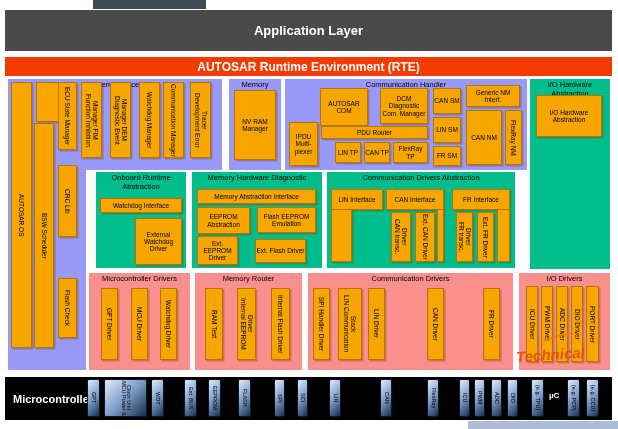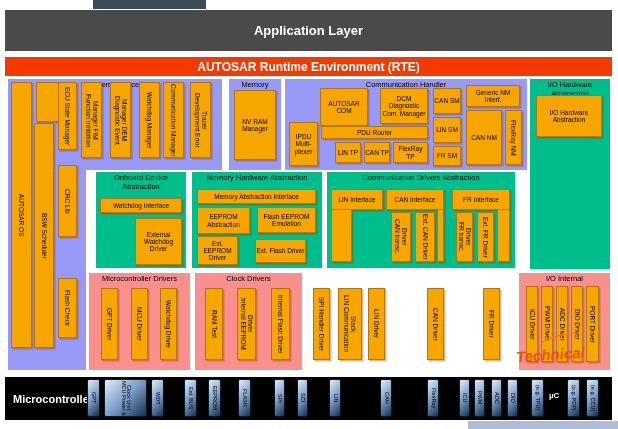--- a/index.html
+++ b/index.html
@@ -54,36 +54,39 @@
   <div class="region blue" style="left:229px;top:79px;width:52px;height:91px;">
     <div class="rtitle">Memory Services</div>
   </div>
   <div class="region blue" style="left:285px;top:79px;width:242px;height:91px;">
     <div class="rtitle">Communication Handler</div>
   </div>
   <div class="region green" style="left:530px;top:79px;width:80px;height:190px;">
     <div class="rtitle">I/O Hardware Abstraction</div>
   </div>
   <div class="region green" style="left:96px;top:172px;width:90px;height:96px;">
-    <div class="rtitle">Onboard Device Abstraction</div>
+    <div class="rtitle">Onboard Runtime Abstraction</div>
   </div>
   <div class="region green" style="left:192px;top:172px;width:130px;height:96px;">
-    <div class="rtitle">Memory Hardware Abstraction</div>
+    <div class="rtitle">Memory Hardware Diagnostic</div>
   </div>
   <div class="region green" style="left:327px;top:172px;width:188px;height:96px;">
     <div class="rtitle">Communication Drivers Abstraction</div>
   </div>
   <div class="region pink" style="left:89px;top:273px;width:101px;height:97px;">
     <div class="rtitle">Microcontroller Drivers</div>
   </div>
   <div class="region pink" style="left:195px;top:273px;width:107px;height:97px;">
-    <div class="rtitle">Clock Drivers</div>
+    <div class="rtitle">Memory Router</div>
+  </div>
+  <div class="region pink" style="left:308px;top:273px;width:205px;height:97px;">
+    <div class="rtitle">Communication Drivers</div>
   </div>
   <div class="region pink" style="left:519px;top:273px;width:91px;height:97px;">
-    <div class="rtitle">I/O Internal</div>
+    <div class="rtitle">I/O Drivers</div>
   </div>
 
   <div class="box v" style="left:11px;top:82px;width:21px;height:266px;">AUTOSAR OS</div>
   <div class="box" style="left:36px;top:82px;width:23px;height:40px;"></div>
   <div class="box v" style="left:58px;top:82px;width:19px;height:68px;">ECU State Manager</div>
   <div class="box v" style="left:34px;top:123px;width:20px;height:225px;">BSW Scheduler</div>
   <div class="box v" style="left:58px;top:165px;width:19px;height:72px;">CRC Lib</div>
   <div class="box v" style="left:58px;top:278px;width:19px;height:60px;">Flash Check</div>
   <div class="box v" style="left:81px;top:82px;width:21px;height:76px;">Function Inhibition Manager FIM</div>
   <div class="box v" style="left:110px;top:82px;width:21px;height:76px;">Diagnostic Event Manager DEM</div>

